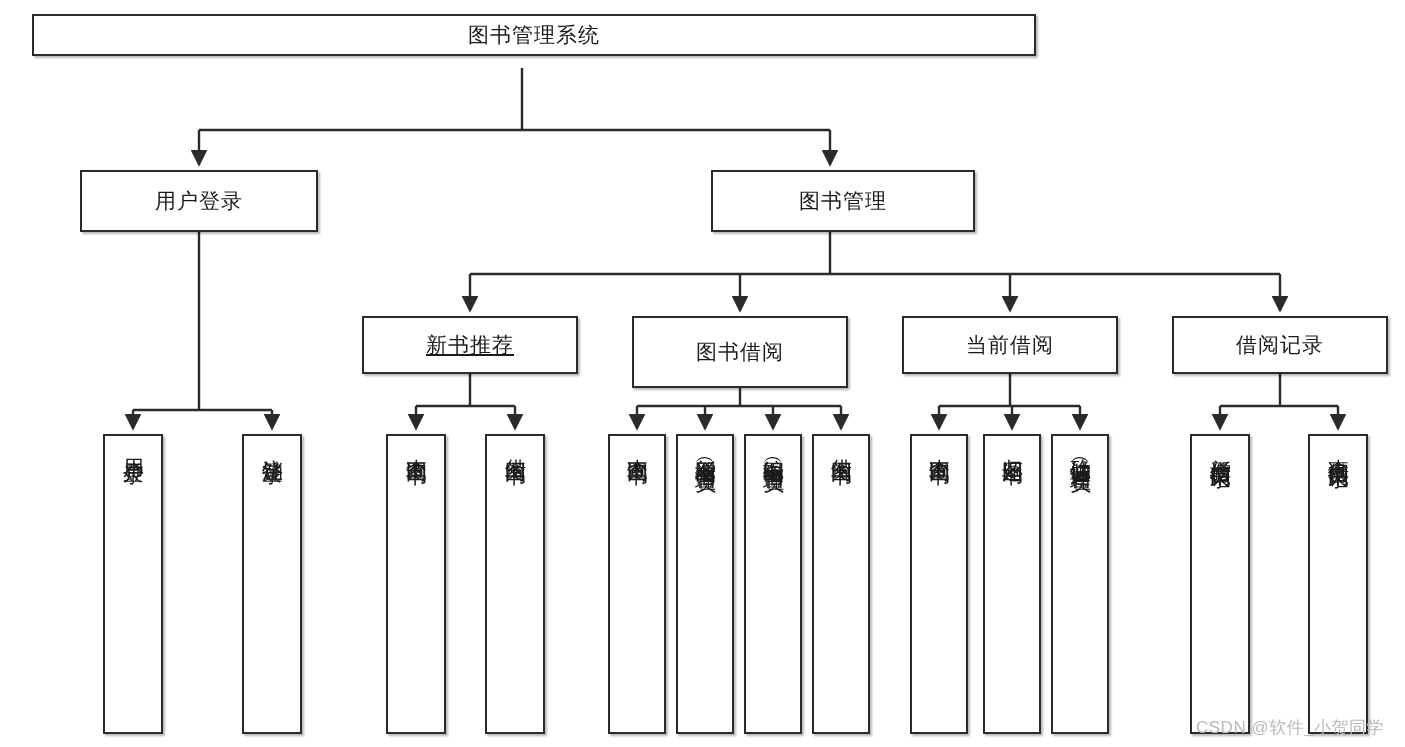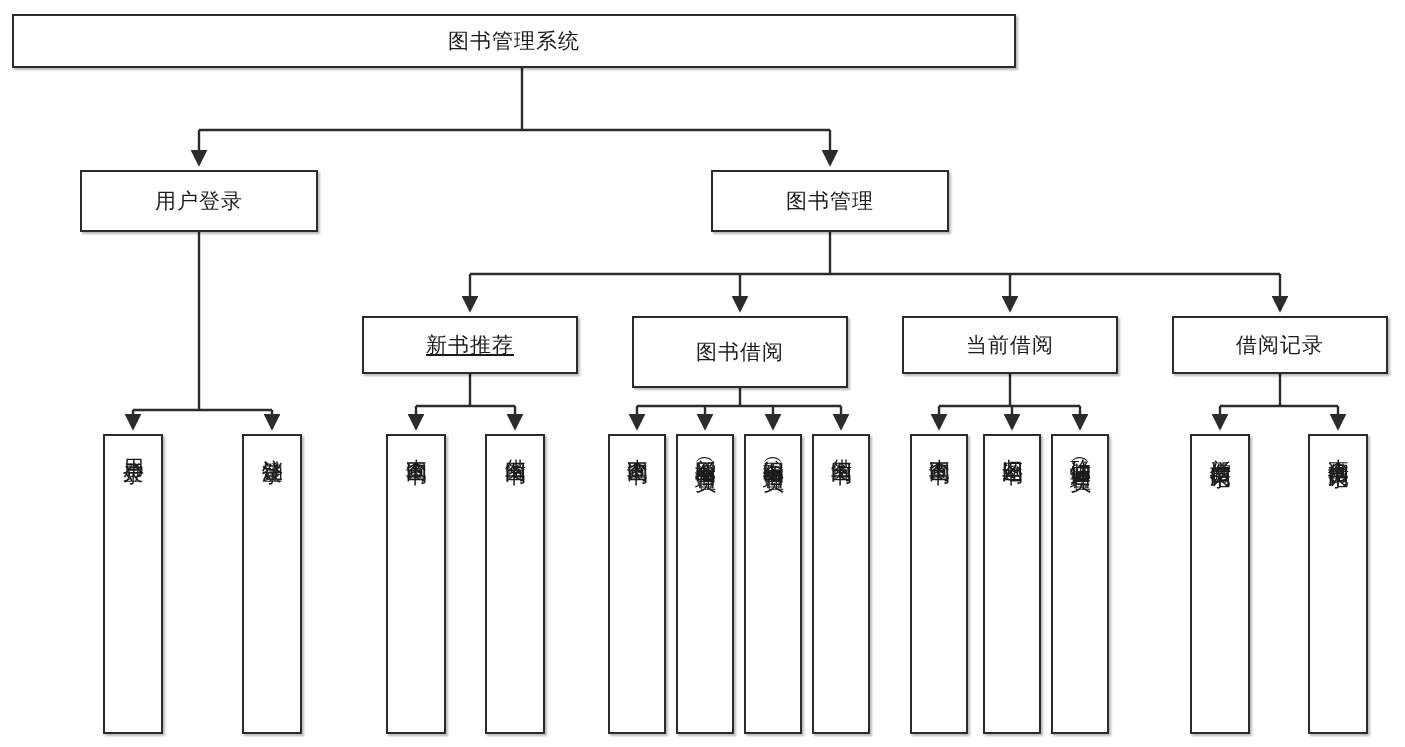--- a/index.html
+++ b/index.html
@@ -115,28 +115,28 @@
       <path d="M 1012 406 L 1012 428" marker-end="url(#arrow)"></path>
       <path d="M 1080 406 L 1080 428" marker-end="url(#arrow)"></path>
 
       <path d="M 1280 374 L 1280 406"></path>
       <path d="M 1220 406 L 1338 406"></path>
       <path d="M 1220 406 L 1220 428" marker-end="url(#arrow)"></path>
       <path d="M 1338 406 L 1338 428" marker-end="url(#arrow)"></path>
     </g>
   </svg>
 
-  <div class="node" style="left:12px; top:14px; width:1004px; height:54px;">
+  <div class="node" style="left:32px; top:14px; width:1004px; height:42px;">
     <span class="label-h">图书管理系统</span>
   </div>
 
   <div class="node" style="left:80px; top:170px; width:238px; height:62px;">
     <span class="label-h">用户登录</span>
   </div>
-  <div class="node" style="left:711px; top:170px; width:238px; height:62px;">
+  <div class="node" style="left:711px; top:170px; width:264px; height:62px;">
     <span class="label-h">图书管理</span>
   </div>
 
   <div class="node" style="left:362px; top:316px; width:216px; height:58px;text-decoration:underline;">
     <span class="label-h">新书推荐</span>
   </div>
   <div class="node" style="left:632px; top:316px; width:216px; height:72px;">
     <span class="label-h">图书借阅</span>
   </div>
   <div class="node" style="left:902px; top:316px; width:216px; height:58px;">
@@ -183,14 +183,15 @@
     <span class="label-v">确认归还（管理员）</span>
   </div>
 
   <div class="node leaf" style="left:1190px; top:434px; width:60px; height:300px;">
     <span class="label-v">新增借阅记录</span>
   </div>
   <div class="node leaf" style="left:1308px; top:434px; width:60px; height:300px;">
     <span class="label-v">查询借阅记录</span>
   </div>
 
+  <div class="watermark" style="left:1196px; top:716px;">CSDN @软件_小贺同学</div>
 
 </div>
 
 </body></html>

